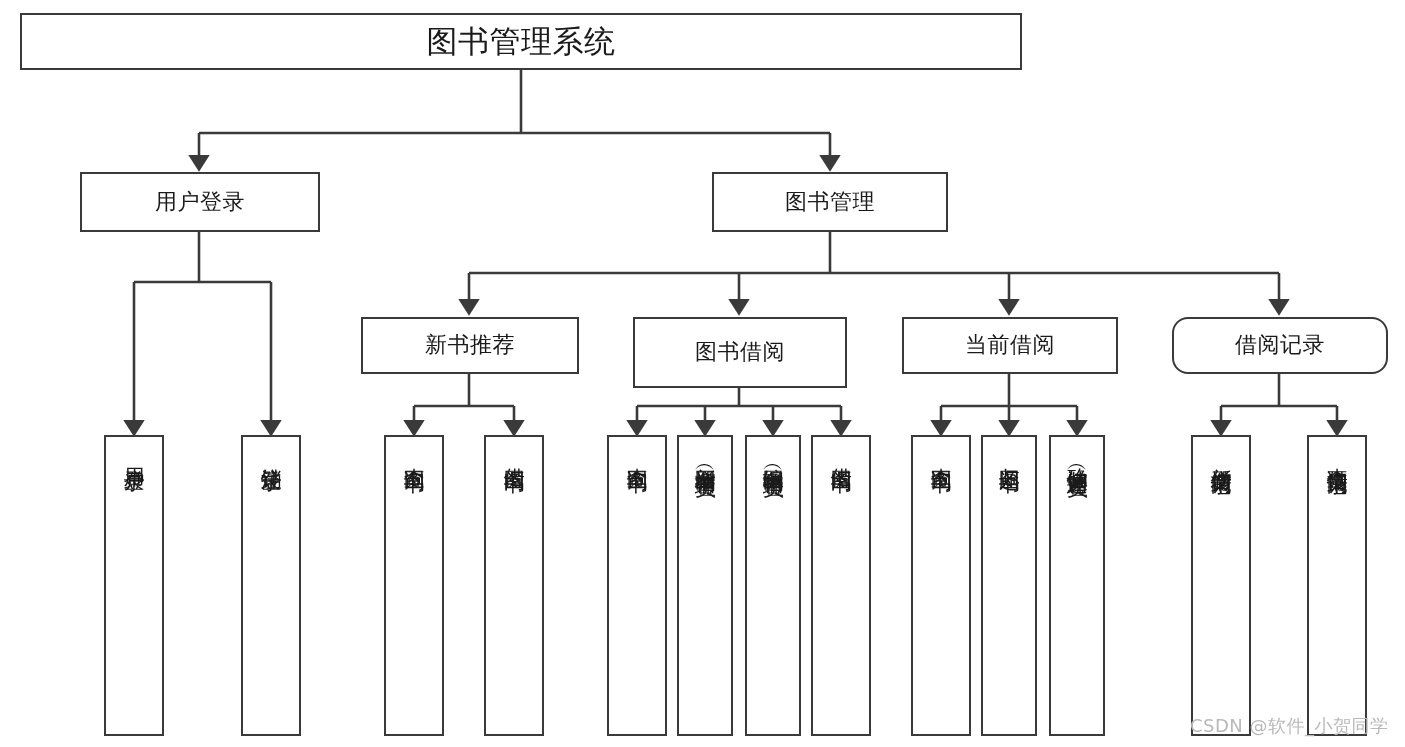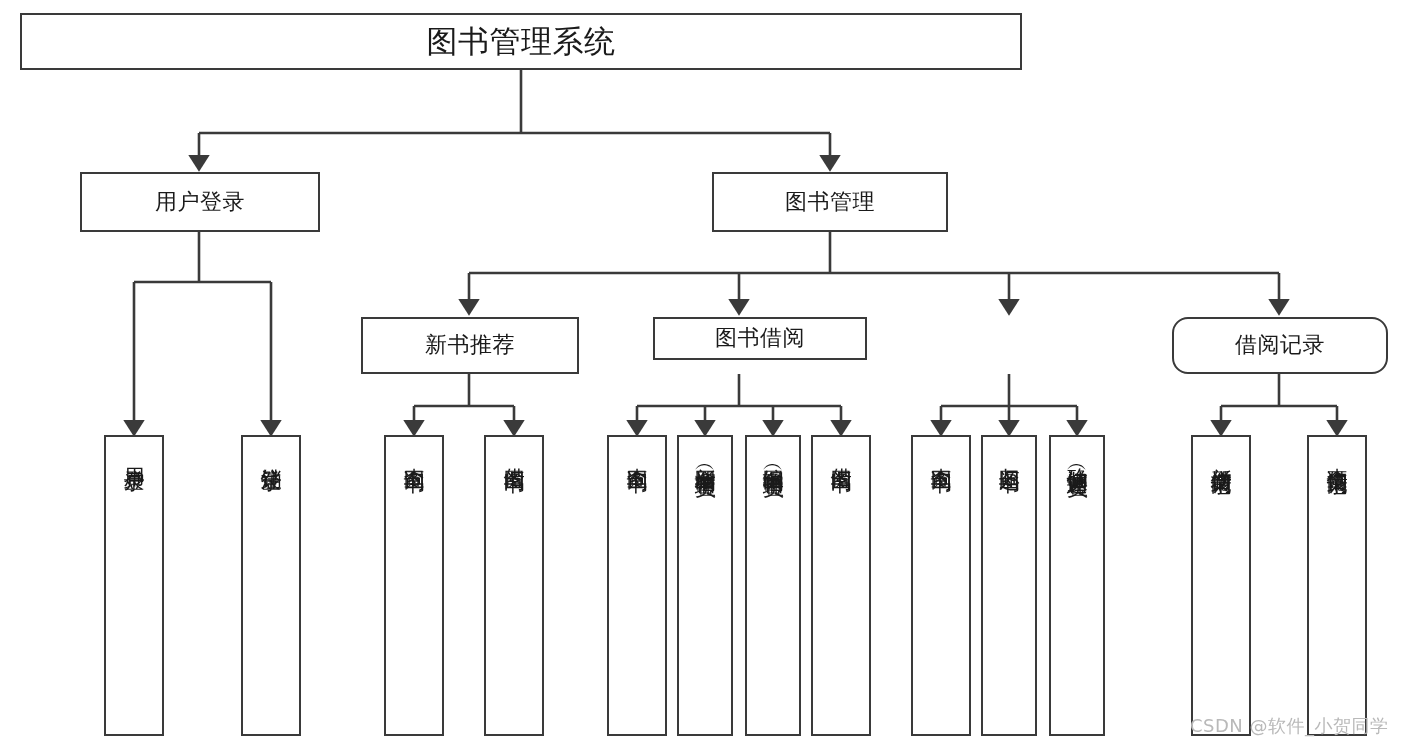--- a/index.html
+++ b/index.html
@@ -136,24 +136,27 @@
   </div>
 
   <div class="node horiz" style="left:712px; top:172px; width:236px; height:60px;">
     <span class="lbl">图书管理</span>
   </div>
 
   <div class="node horiz" style="left:361px; top:317px; width:218px; height:57px;">
     <span class="lbl">新书推荐</span>
   </div>
 
-  <div class="node horiz" style="left:653px; top:317px; width:214px; height:43px;">
+  <div class="node horiz" style="left:633px; top:317px; width:214px; height:71px;">
     <span class="lbl">图书借阅</span>
   </div>
 
+  <div class="node horiz" style="left:902px; top:317px; width:216px; height:57px;">
+    <span class="lbl">当前借阅</span>
+  </div>
 
   <div class="node horiz" style="left:1172px; top:317px; width:216px; height:57px;border-radius:16px;">
     <span class="lbl">借阅记录</span>
   </div>
 
   <div class="node vert" style="left:104px; top:435px; width:60px; height:301px;">
     <span class="lbl">用户登录</span>
   </div>
 
   <div class="node vert" style="left:241px; top:435px; width:60px; height:301px;">

